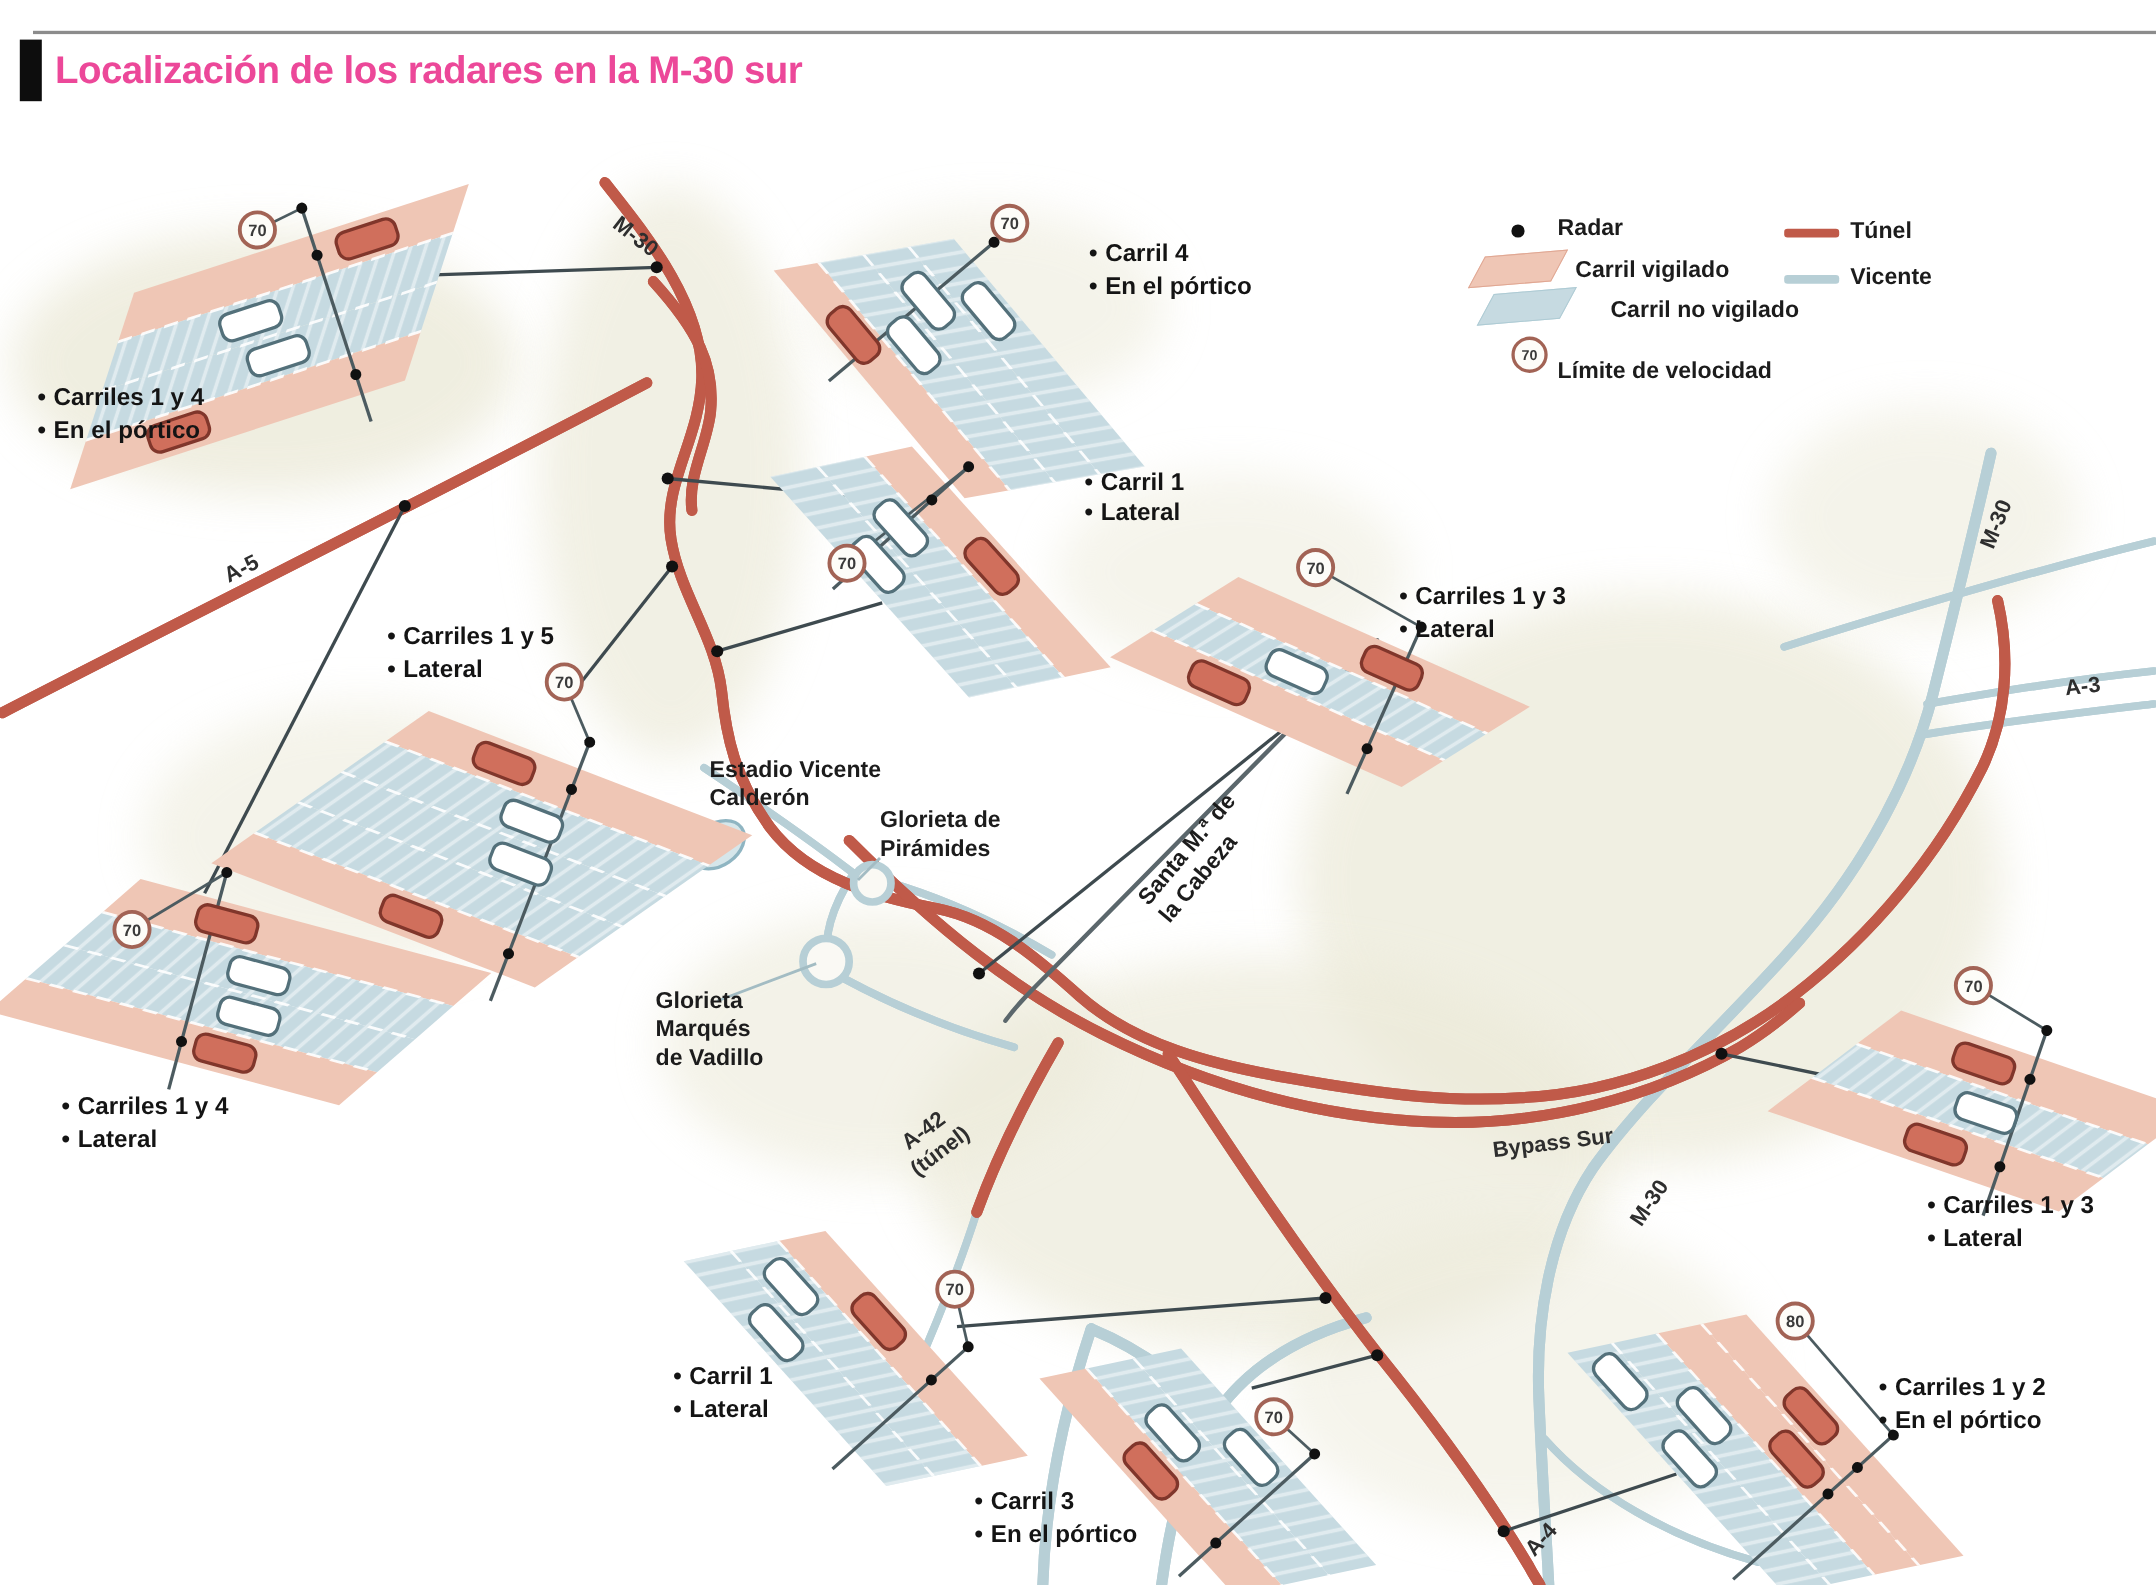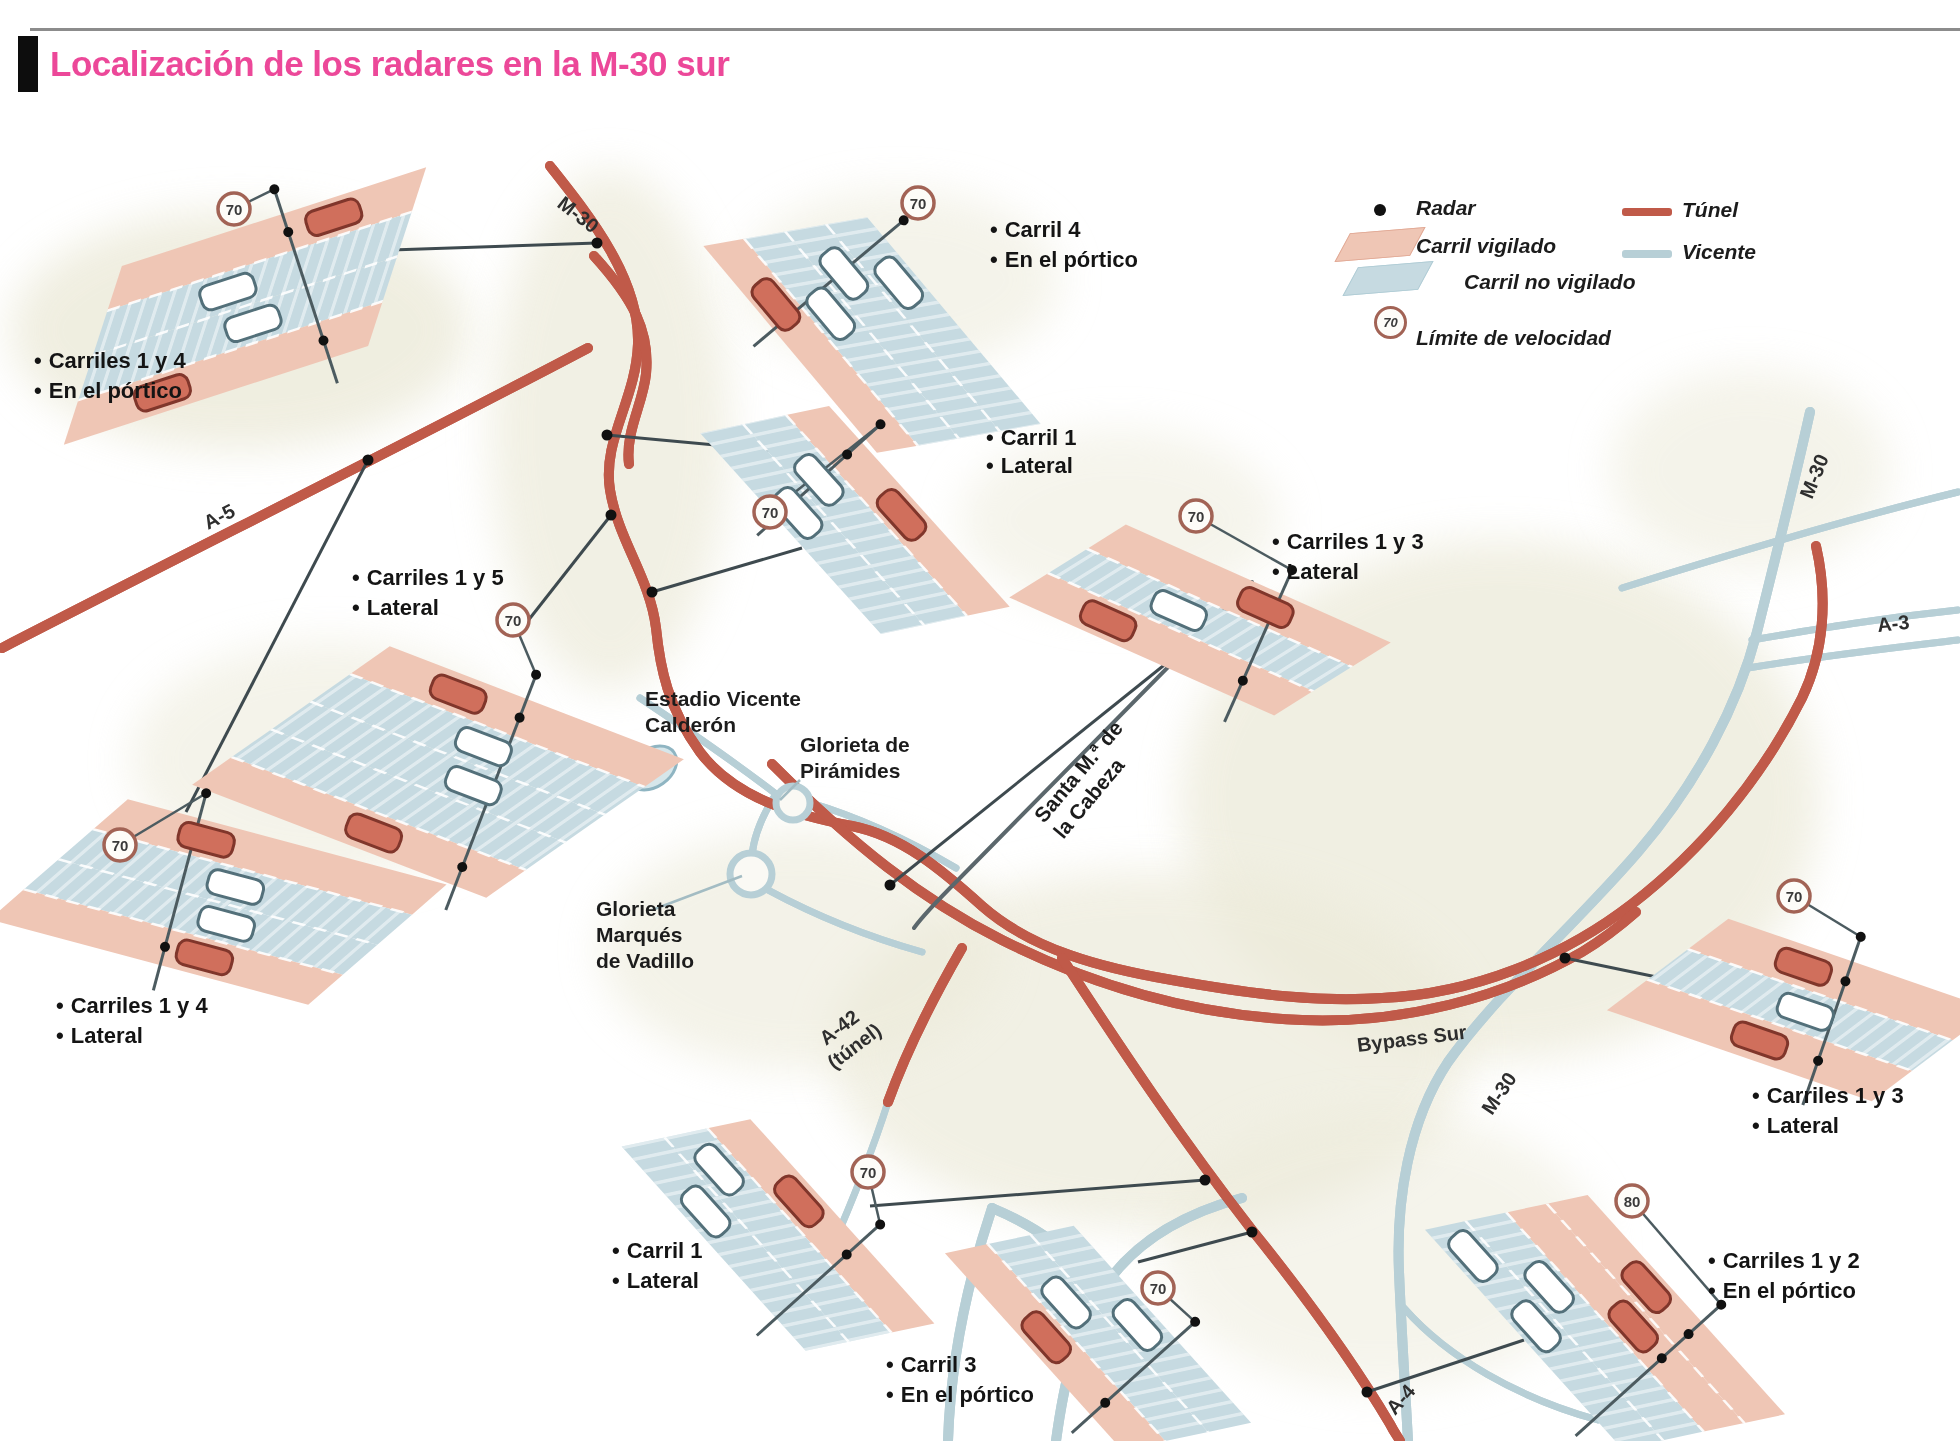--- a/index.html
+++ b/index.html
@@ -5,21 +5,21 @@
   html,body{margin:0;padding:0;background:#ffffff;}
   .stage{position:relative;width:1960px;height:1441px;background:#ffffff;overflow:hidden;
          font-family:"Liberation Sans",sans-serif;}
   svg{position:absolute;left:0;top:0;}
   
   .hdr-rule{position:absolute;left:30px;top:28px;width:1930px;height:3px;background:#8c8c8c;}
   .hdr-tab{position:absolute;left:18px;top:36px;width:20px;height:56px;background:#0d0d0d;}
   .hdr-title{position:absolute;left:50px;top:44px;font-size:35px;font-weight:bold;color:#ec4899;
              letter-spacing:-0.5px;white-space:nowrap;}
   
-  .legend{position:absolute;left:1330px;top:190px;width:620px;height:170px;font-weight:bold;color:#1c1c1c;font-style:italic;}
+  .legend{position:absolute;left:1330px;top:190px;width:620px;height:170px;font-weight:bold;color:#1c1c1c;}
   .lg-item{position:absolute;font-size:21px;white-space:nowrap;}
   .lg-dot{position:absolute;left:44px;top:14px;width:12px;height:12px;border-radius:50%;background:#111;}
   .lg-swatch{position:absolute;width:70px;height:27px;transform:skewX(-32deg) rotate(-5deg);}
   .lg-line{position:absolute;width:50px;height:8px;border-radius:3px;}
   .lg-circle{position:absolute;left:44px;top:116px;width:27px;height:27px;border-radius:50%;
              border:3px solid #a26355;background:#fdfcf8;text-align:center;line-height:27px;
              font-size:13px;color:#3a3a3a;}
   
   .rlabel{font-family:"Liberation Sans",sans-serif;font-size:20px;font-weight:bold;fill:#2e2e2e;}
   .place{font-family:"Liberation Sans",sans-serif;font-size:21px;font-weight:bold;fill:#1c1c1c;}
@@ -453,21 +453,21 @@
   </svg>
 
   <div class="hdr-rule"></div>
   <div class="hdr-tab"></div>
   <div class="hdr-title">Localización de los radares en la M-30 sur</div>
 
   <div class="legend">
     <div class="lg-dot"></div>
     <div class="lg-item" style="left:86px;top:6px;">Radar</div>
     <div class="lg-swatch" style="left:14px;top:40px;background:#efc6b5;border:1px solid #e0a793;"></div>
-    <div class="lg-item" style="left:86px;top:44px;">Carril vigilado</div>
+    <div class="lg-item" style="left:102px;top:44px;">Carril vigilado</div>
     <div class="lg-swatch" style="left:22px;top:74px;background:#c6dae1;border:1px solid #aecbd4;"></div>
     <div class="lg-item" style="left:98px;top:80px;margin-left:36px;">Carril no vigilado</div>
     <div class="lg-circle">70</div>
     <div class="lg-item" style="left:86px;top:136px;">Límite de velocidad</div>
     <div class="lg-line" style="left:292px;top:18px;background:#c05a49;"></div>
     <div class="lg-item" style="left:352px;top:8px;">Túnel</div>
     <div class="lg-line" style="left:292px;top:60px;background:#b7cfd6;"></div>
     <div class="lg-item" style="left:352px;top:50px;">Vicente</div>
   </div>
 

